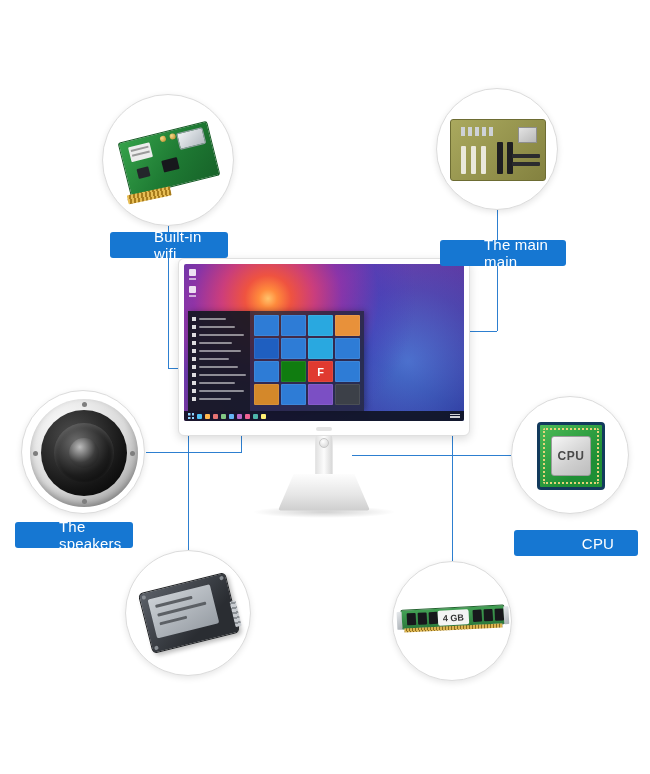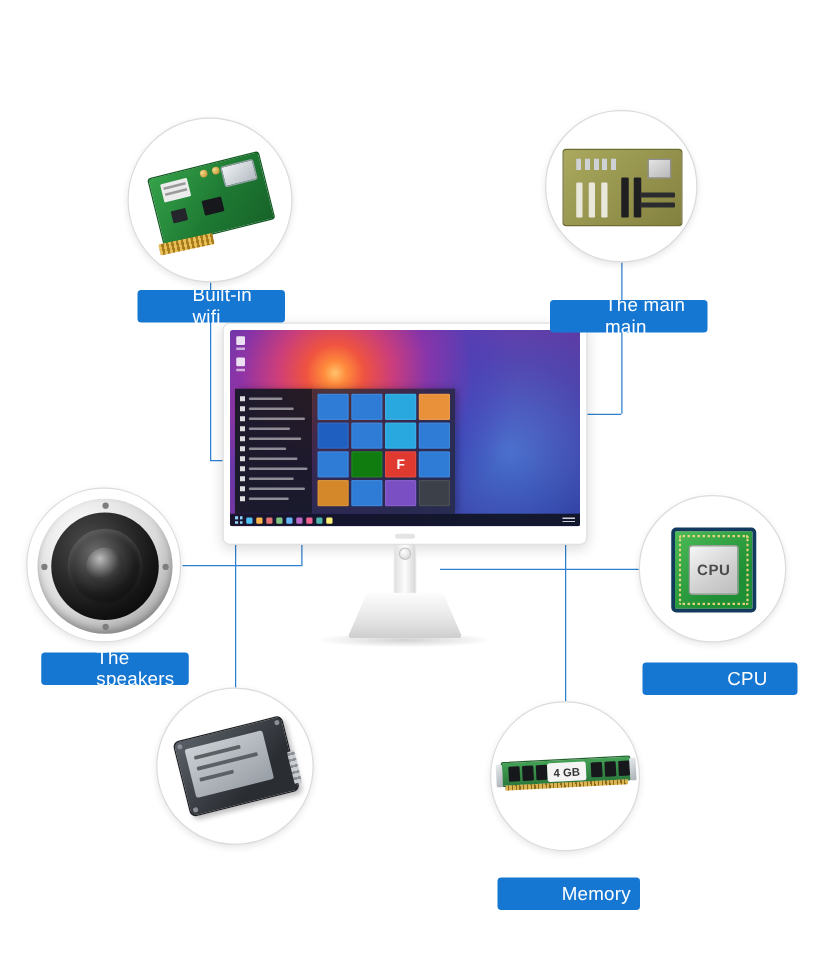--- a/index.html
+++ b/index.html
@@ -336,16 +336,15 @@
     <div class="chin-logo"></div>
   </div>
 
   <div class="stand-neck"></div>
   <div class="stand-hinge"></div>
   <div class="base-shadow"></div>
   <div class="stand-base"></div>
 
   <div class="tag" style="left:110px;top:232px;width:118px;">Built-in wifi</div>
   <div class="tag" style="left:440px;top:240px;width:126px;">The main main</div>
-  <div class="tag" style="left:33px;top:522px;width:118px;">The speakers</div>
+  <div class="tag" style="left:15px;top:522px;width:118px;">The speakers</div>
   <div class="tag" style="left:514px;top:530px;width:124px;">CPU</div>
-  <div class="tag" style="left:398px;top:702px;width:114px;">Memory</div>
 </div>
 
 </body></html>

